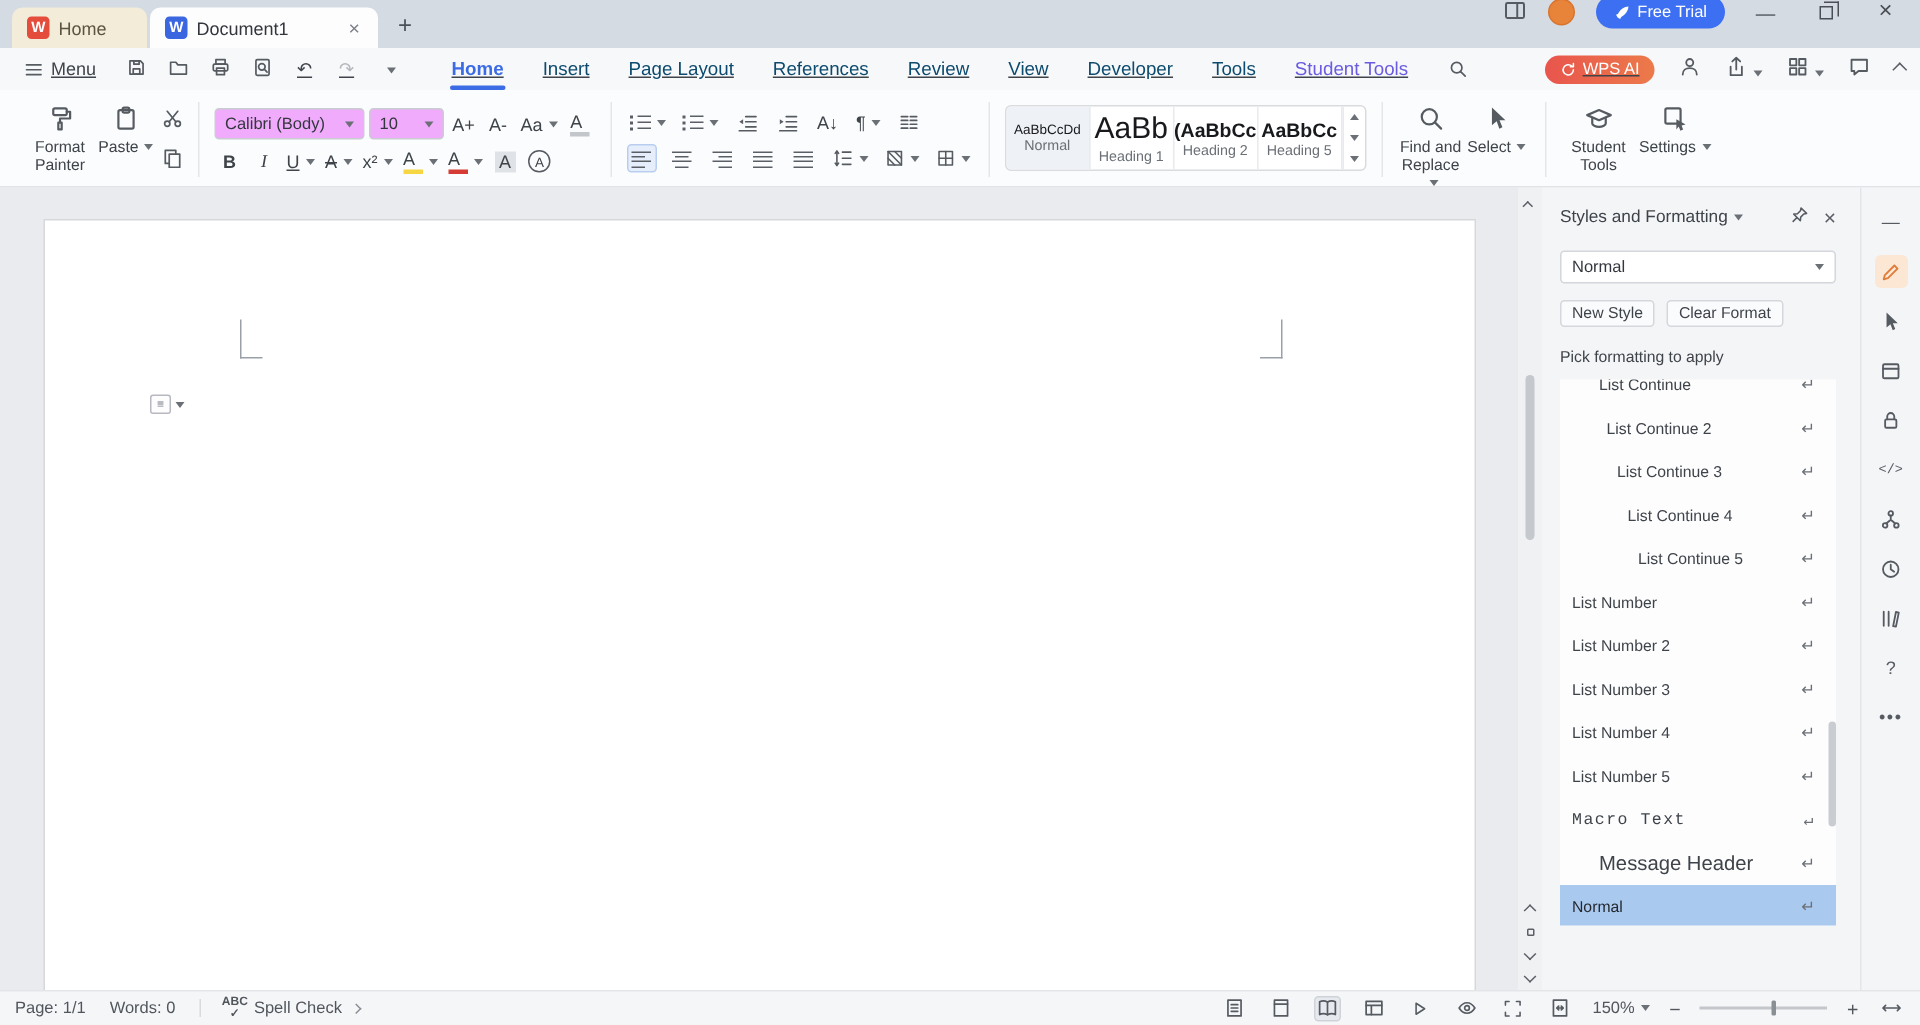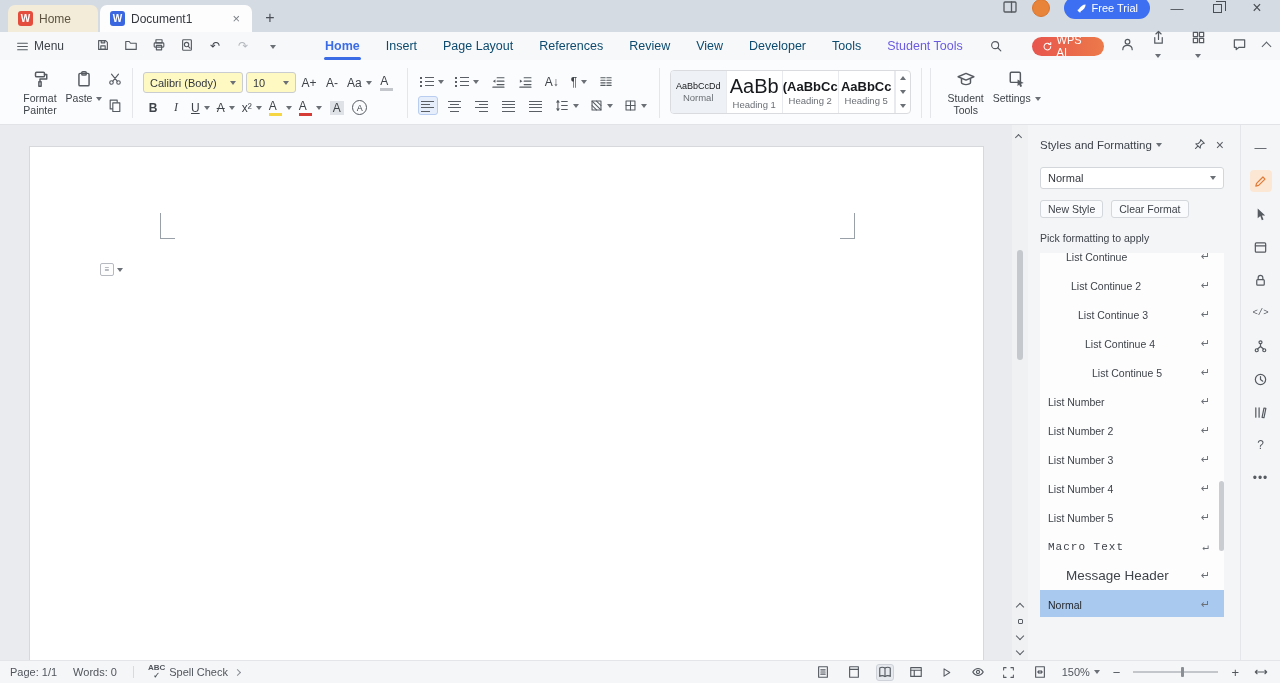--- a/index.html
+++ b/index.html
@@ -25,21 +25,21 @@
   .newtab { width:24px; height:24px; margin:0 0 2px 6px; display:flex; align-items:center; justify-content:center; font-size:16px; color:#4c5158; border-radius:4px; }
   .tb-right { margin-left:auto; display:flex; align-items:center; gap:14px; padding-right:10px; height:48px; }
   .avatar { width:18px; height:18px; border-radius:50%; background:#e8833a; border:1px solid #d9742c; display:inline-block; }
   .free-trial { height:22px; background:#3d6ff2; border-radius:11px; color:#fff; display:flex; align-items:center; gap:5px; padding:0 12px; font-size:11px; }
   .free-trial svg { stroke:#fff; }
   .winbtn { width:26px; display:flex; align-items:center; justify-content:center; color:#4a4f55; font-size:13px; height:32px; }
   .icon-restore { width:9px; height:9px; border:1.2px solid #4a4f55; display:inline-block; position:relative; }
   .icon-restore:before { content:""; position:absolute; left:2px; top:-4px; width:9px; height:9px; border:1.2px solid #4a4f55; border-left:none; border-bottom:none; }
 
   
-  .menubar { height:28px; background:#f7f8fa; display:flex; align-items:center; padding:0 10px; gap:16px; flex:0 0 auto; }
+  .menubar { height:28px; background:#f7f8fa; display:flex; align-items:center; padding:0 10px; gap:4px; flex:0 0 auto;text-decoration:underline; }
   .menu-btn { display:flex; align-items:center; gap:5px; font-size:12px; color:#3f444a; padding:0 6px; }
   .qat { display:flex; align-items:center; gap:10px; margin-left:8px; }
   .qat .q { width:18px; text-align:center; }
   .q.disabled, .q.disabled svg { color:#b4b8bd; stroke:#b4b8bd; }
   .mtabs { display:flex; align-items:center; margin-left:16px; height:28px; }
   .mtab { padding:0 13px; height:28px; display:flex; align-items:center; font-size:12.5px; color:#0c4a6e; position:relative; white-space:nowrap; }
   .mtab.active { color:#3c6ce5; font-weight:bold; }
   .mtab.active:after { content:""; position:absolute; left:12px; right:12px; bottom:0; height:3px; border-radius:2px; background:#3c6ce5; }
   .mtab.purple { color:#6a5be0; }
   .mb-right { margin-left:auto; display:flex; align-items:center; gap:16px; }
@@ -48,21 +48,21 @@
 
   
   .ribbon { height:65px; background:#fbfcfd; border-bottom:1px solid #e1e3e6; display:flex; align-items:stretch; padding:4px 8px 2px 12px; gap:0; flex:0 0 auto; }
   .rgroup { display:flex; align-items:flex-start; padding:0 6px; }
   .rdiv { width:1px; background:#e4e6e9; margin:4px 4px; }
   .bigbtn { width:44px; display:flex; flex-direction:column; align-items:center; gap:2px; padding-top:4px; font-size:10.5px; color:#3f444a; text-align:center; line-height:1.15; }
   .bigbtn .bico { height:22px; display:flex; align-items:center; }
   .smallcol { display:flex; flex-direction:column; gap:9px; padding-top:8px; margin-left:2px; }
   .fontgrid { display:flex; flex-direction:column; gap:5px; padding-top:8px; }
   .frow { display:flex; align-items:center; gap:3px; }
-  .combo { background:#fef9c3; border:1px solid #c9ccd1; border-radius:3px; height:21px; display:flex; align-items:center; padding:0 6px; font-size:11px; color:#33373d; justify-content:space-between; }
+  .combo { background:#f0abfc; border:1px solid #c9ccd1; border-radius:3px; height:21px; display:flex; align-items:center; padding:0 6px; font-size:11px; color:#33373d; justify-content:space-between; }
   .combo.name { width:100px; }
   .combo.size { width:50px; }
   .tbtn { min-width:20px; height:19px; display:flex; align-items:center; justify-content:center; font-size:12px; color:#3f444a; padding:0 2px; }
   .tbtn b { font-weight:bold; }
   .tbtn .it { font-style:italic; font-family:"Liberation Serif",serif; }
   .tbtn .un { text-decoration:underline; }
   .tbtn .st { text-decoration:line-through; }
   .mark { display:inline-block; line-height:1; }
   .mark .bar { display:block; width:13px; height:3px; margin-top:1px; }
   .bar.yellow { background:#f7d643; } .bar.red { background:#d63c35; } .bar.gray { background:#c3c7cc; }
@@ -456,20 +456,39 @@
               <span class="garr dn"></span>
             </div>
           <div>
               <span class="cd" style="margin-left:0;"></span>
             </div>
         </div>
       </div>
     </div>
     <div class="rdiv"></div>
 
+    <div class="rgroup">
+      <div class="bigbtn">
+        <span class="bico">
+            <svg width="18" height="18" viewBox="0 0 16 16">
+              <circle cx="7" cy="7" r="4.5"></circle>
+              <path d="M10.3 10.3l3.7 3.7"></path>
+            </svg>
+          </span>
+        <span><span>Find and Replace</span><span class="cd"></span></span>
+      </div>
+      <div class="bigbtn">
+        <span class="bico">
+            <svg width="18" height="18" viewBox="0 0 16 16">
+              <path d="M5 1.5V12l2.8-2.3 1.6 4.3 1.8-.8-1.7-4.1H13z" fill="#565b62" stroke="none"></path>
+            </svg>
+          </span>
+        <span><span>Select</span><span class="cd"></span></span>
+      </div>
+    </div>
     <div class="rdiv"></div>
 
     <div class="rgroup">
       <div class="bigbtn" style="width:50px;">
         <span class="bico">
             <svg width="18" height="18" viewBox="0 0 16 16">
               <path d="M8 3L1 6l7 3 7-3z"></path>
               <path d="M4 8v3c0 .9 1.8 2 4 2s4-1.1 4-2V8"></path>
             </svg>
           </span>

